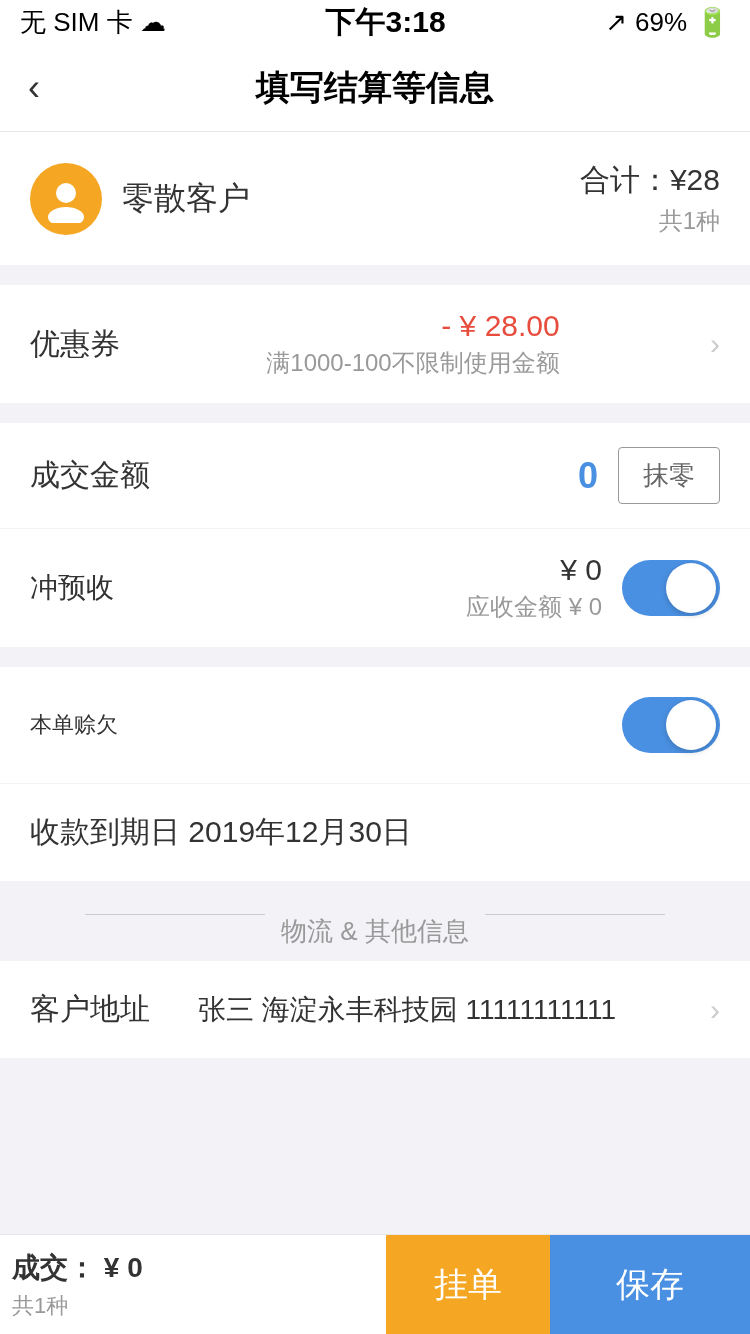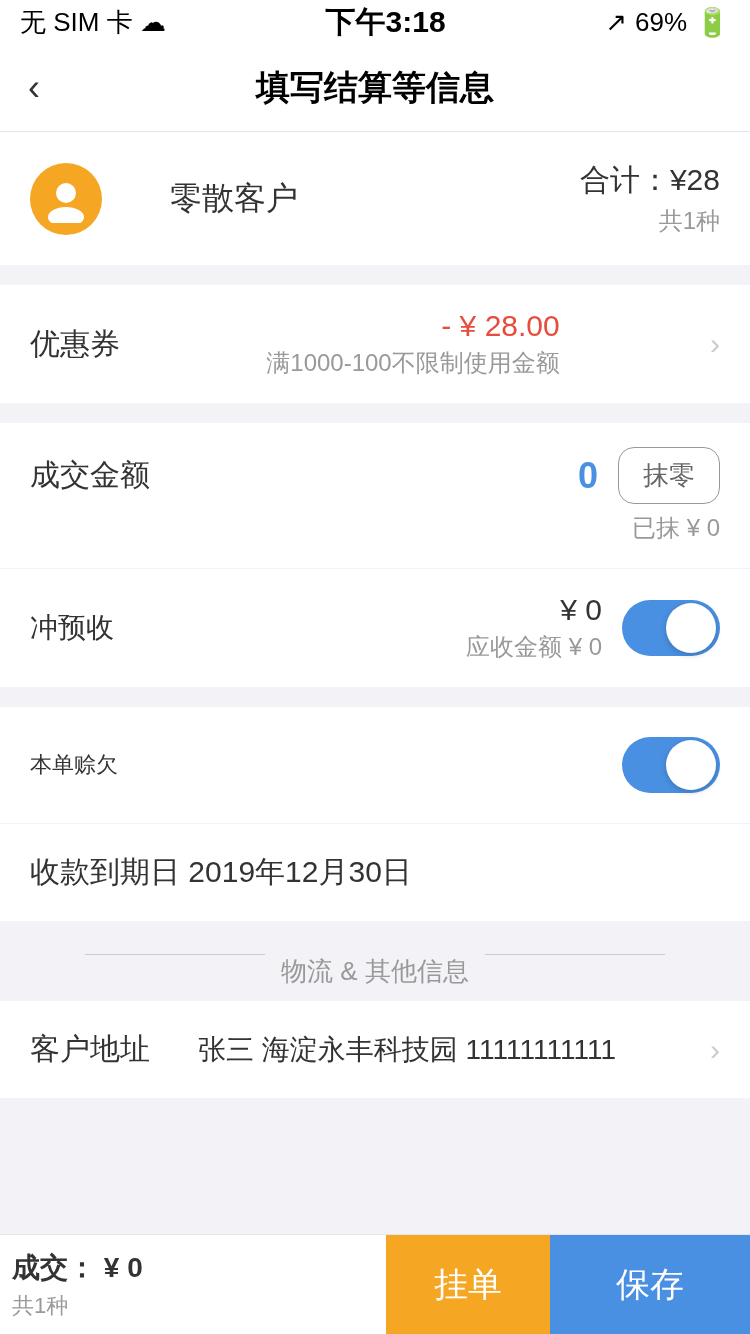--- a/index.html
+++ b/index.html
@@ -82,21 +82,20 @@
       border-radius: 50%;
       background: #f5a623;
       display: flex;
       align-items: center;
       justify-content: center;
     }
     .customer-avatar svg { width: 48px; height: 48px; }
     .customer-name {
       font-size: 32px;
       color: #333;
-      margin-left: 48px;
     }
     .customer-right {
       text-align: right;
     }
     .customer-total {
       font-size: 30px;
       color: #333;
       font-weight: 500;
     }
     .customer-count {
@@ -135,21 +134,21 @@
     }
     .deal-label { font-size: 30px; color: #333; }
     .deal-right { display: flex; align-items: center; gap: 20px; }
     .deal-value {
       font-size: 36px;
       color: #4a90e2;
       font-weight: 600;
     }
     .round-btn {
       border: 1px solid #999;
-      border-radius: 16px;
+      border-radius: 4px;
       padding: 10px 24px;
       font-size: 26px;
       color: #666;
       background: #fff;
       cursor: pointer;
     }
     .deal-sub {
       font-size: 24px;
       color: #999;
       margin-top: 8px;
@@ -346,21 +345,20 @@
 
 <div class="section">
   <div class="deal-section">
     <div class="deal-row">
       <span class="deal-label">成交金额</span>
       <div class="deal-right">
         <span class="deal-value">0</span>
         <button class="round-btn">抹零</button>
       </div>
     </div>
-    <div class="deal-sub">已抹  ¥ 0</div>
   </div>
 
   <div class="precollect-section">
     <span class="precollect-label">冲预收</span>
     <div class="precollect-right">
       <div>
         <div class="precollect-amount">¥ 0</div>
         <div class="precollect-sub">应收金额 ¥ 0</div>
       </div>
       <div class="toggle-switch">

